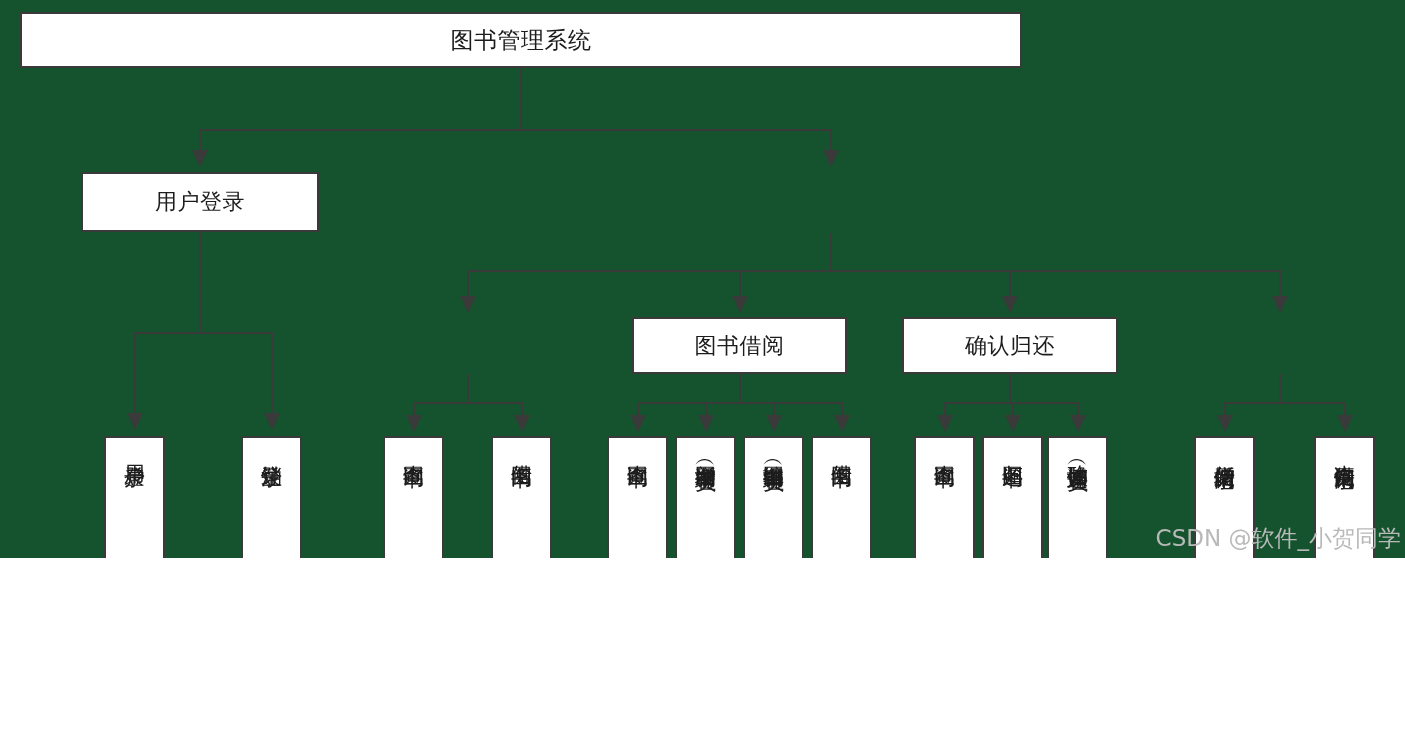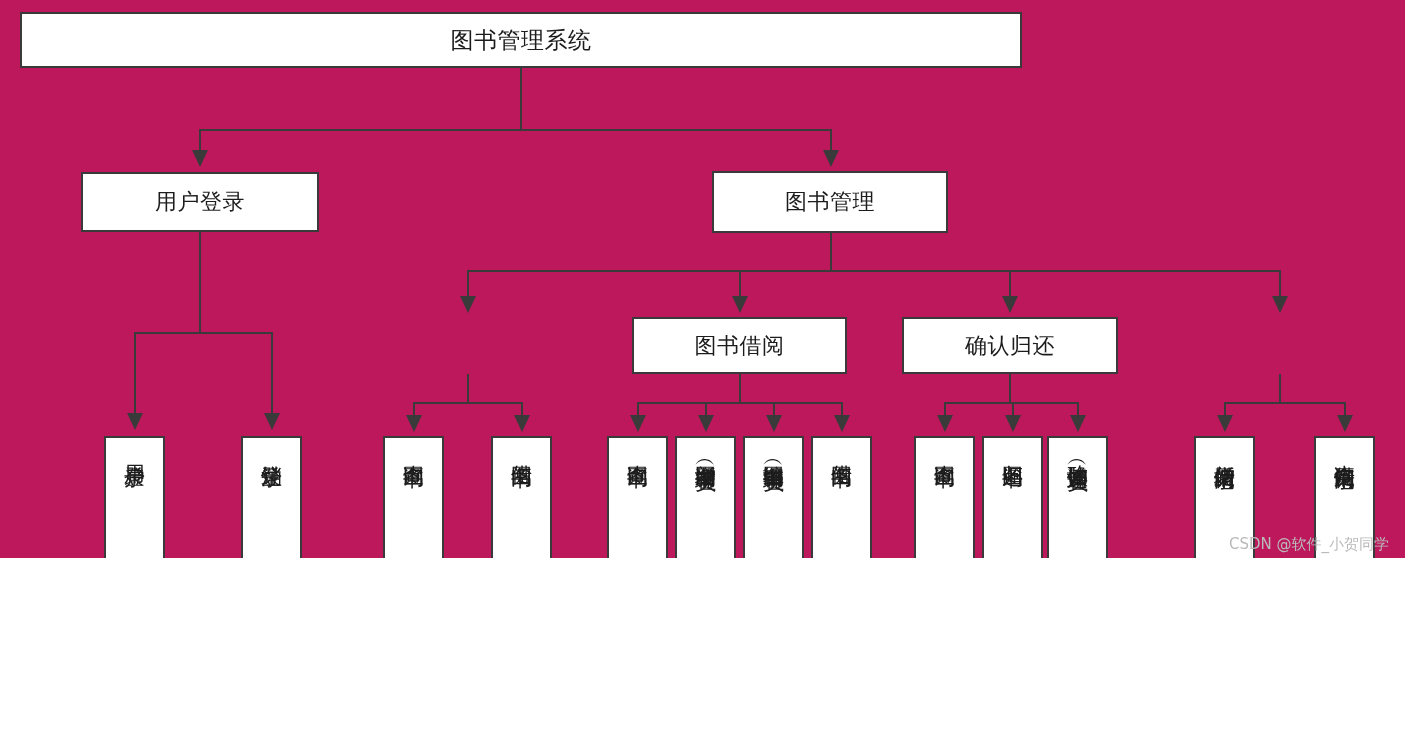--- a/index.html
+++ b/index.html
@@ -7,21 +7,21 @@
     padding: 0;
     background: #ffffff;
   }
   body {
     font-family: "DejaVu Sans", "Liberation Sans", sans-serif;
   }
   #canvas {
     position: relative;
     width: 1405px;
     height: 558px;
-    background: #be185d;
+    background: #14532d;
     overflow: hidden;
   }
 
   
   .node {
     position: absolute;
     box-sizing: border-box;
     background: #ffffff;
     border: 2px solid #3a3a3a;
     display: flex;
@@ -73,23 +73,23 @@
     width: 0;
     height: 0;
     border-left: 8px solid transparent;
     border-right: 8px solid transparent;
     border-top: 17px solid #3a3a3a;
   }
 
   
   #watermark {
     position: absolute;
-    right: 16px;
+    right: 4px;
     bottom: 4px;
-    font-size: 15px;
+    font-size: 23px;
     color: #b9b9b9;
     white-space: nowrap;
     font-family: "DejaVu Sans", "Liberation Sans", sans-serif;
   }
 </style>
 </head>
 <body>
 
 <div id="canvas">
 
@@ -156,23 +156,20 @@
   <div class="conn vline" style="left:1344px; top:402px; height:14px;"></div>
   <div class="arrow" style="left:1337px; top:415px;"></div>
 
   <div class="node h root" style="left:20px; top:12px; width:1002px; height:56px;">
     <span class="node-label">图书管理系统</span>
   </div>
 
   <div class="node h" style="left:81px; top:172px; width:238px; height:60px;">
     <span class="node-label">用户登录</span>
   </div>
-  <div class="node h" style="left:712px; top:171px; width:236px; height:62px;">
-    <span class="node-label">图书管理</span>
-  </div>
 
   <div class="node h" style="left:632px; top:317px; width:215px; height:57px;align-items:center;">
     <span class="node-label">图书借阅</span>
   </div>
   <div class="node h" style="left:902px; top:317px; width:216px; height:57px;">
     <span class="node-label">确认归还</span>
   </div>
 
   <div class="node v" style="left:104px; top:436px; width:61px; height:299px;">
     <span class="node-label">用户登录</span>

